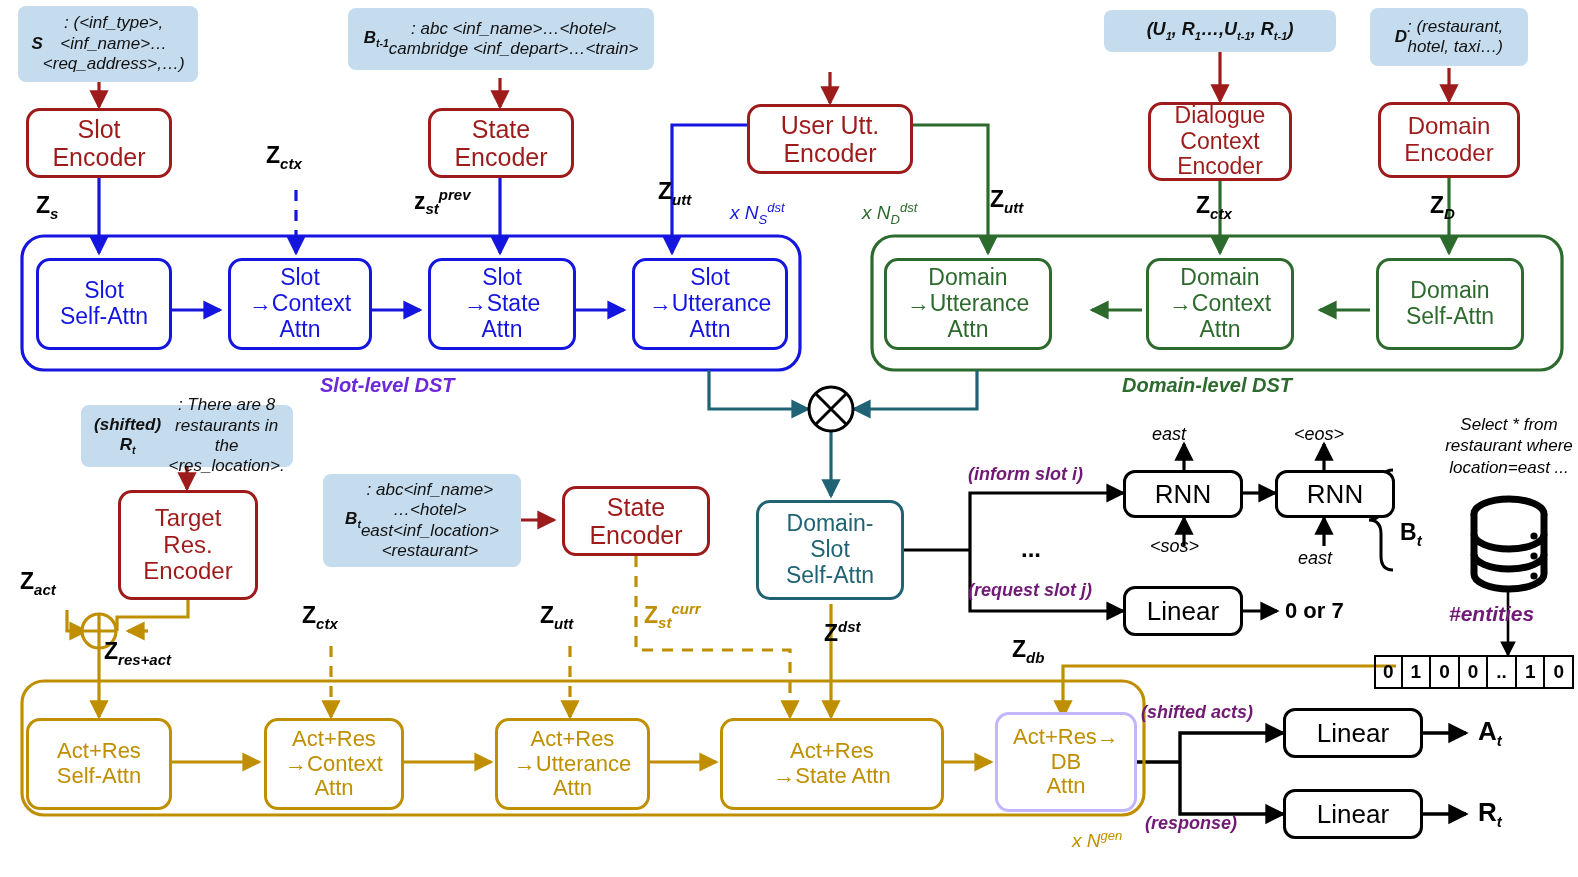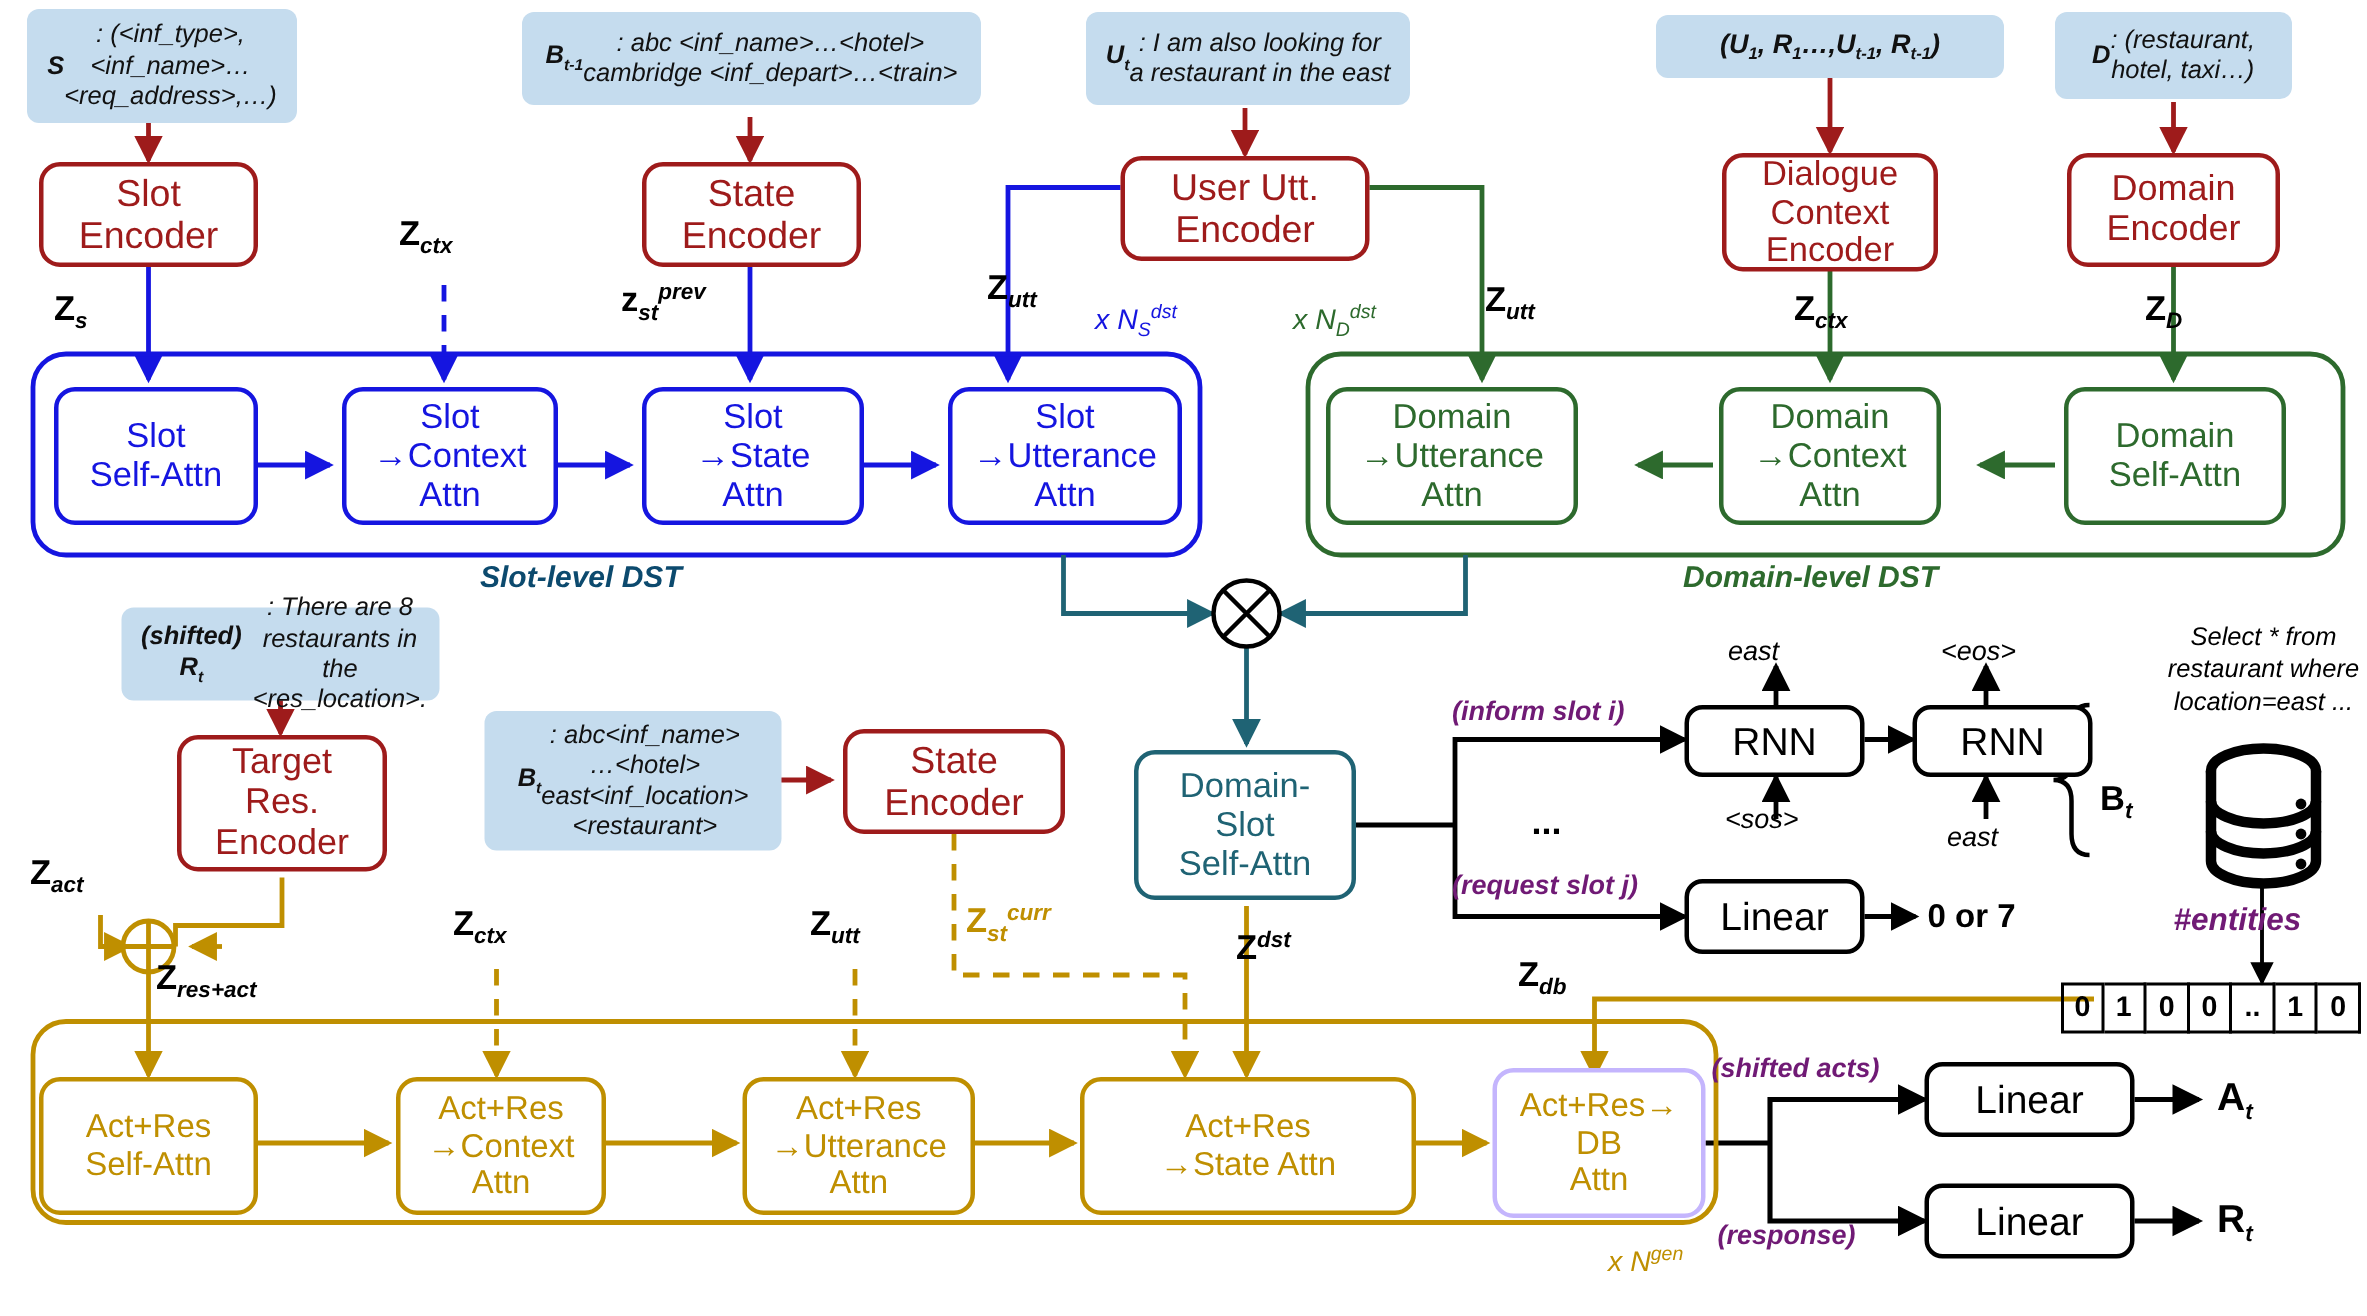--- a/index.html
+++ b/index.html
@@ -122,41 +122,40 @@
       <path d="M172,762 L259,762" stroke="#BF8F00" marker-end="url(#ar-gold)"></path>
       <path d="M404,762 L491,762" stroke="#BF8F00" marker-end="url(#ar-gold)"></path>
       <path d="M650,762 L716,762" stroke="#BF8F00" marker-end="url(#ar-gold)"></path>
       <path d="M944,762 L991,762" stroke="#BF8F00" marker-end="url(#ar-gold)"></path>
       <rect x="22" y="681" width="1122" height="134" rx="22" ry="22" stroke="#BF8F00" fill="none"></rect>
     </g>
   </svg>
 
   <div class="inbox" style="left:18px;top:6px;width:180px;height:76px;font-size:17px;"><b>S</b>: (&lt;inf_type&gt;,<br>&lt;inf_name&gt;…<br>&lt;req_address&gt;,…)</div>
   <div class="inbox" style="left:348px;top:8px;width:306px;height:62px;font-size:17px;"><b>B<sub>t-1</sub></b>: abc &lt;inf_name&gt;…&lt;hotel&gt;<br>cambridge &lt;inf_depart&gt;…&lt;train&gt;</div>
-  <div class="inbox" style="left:724px;top:8px;width:216px;height:62px;font-size:17px;"><b>U<sub>t</sub></b>: I am also looking for<br>a restaurant in the east</div>
   <div class="inbox" style="left:1104px;top:10px;width:232px;height:42px;font-size:18px;">
       <b>(U<sub>1</sub>, R<sub>1</sub>…,U<sub>t-1</sub>, R<sub>t-1</sub>)</b>
     </div>
   <div class="inbox" style="left:1370px;top:8px;width:158px;height:58px;font-size:17px;"><b>D</b>: (restaurant,<br>hotel, taxi…)</div>
   <div class="inbox" style="left:81px;top:405px;width:212px;height:62px;font-size:17px;"><b>(shifted) R<sub>t</sub></b>: There are 8<br>restaurants in the<br>&lt;res_location&gt;.</div>
   <div class="inbox" style="left:323px;top:474px;width:198px;height:93px;font-size:17px;"><b>B<sub>t</sub></b>: abc&lt;inf_name&gt;<br>…&lt;hotel&gt;<br>east&lt;inf_location&gt;<br>&lt;restaurant&gt;</div>
 
   <div class="node rbox" style="left:26px;top:108px;width:146px;height:70px;border:3.2px solid #9E1B1B;color:#9E1B1B;font-size:25px;">Slot<br>Encoder</div>
   <div class="node rbox" style="left:428px;top:108px;width:146px;height:70px;border:3.2px solid #9E1B1B;color:#9E1B1B;font-size:25px;">State<br>Encoder</div>
   <div class="node rbox" style="left:747px;top:104px;width:166px;height:70px;border:3.2px solid #9E1B1B;color:#9E1B1B;font-size:25px;">User Utt.<br>Encoder</div>
   <div class="node rbox" style="left:1148px;top:102px;width:144px;height:79px;border:3.2px solid #9E1B1B;color:#9E1B1B;font-size:23px;">Dialogue<br>Context<br>Encoder</div>
   <div class="node rbox" style="left:1378px;top:102px;width:142px;height:76px;border:3.2px solid #9E1B1B;color:#9E1B1B;font-size:24px;">Domain<br>Encoder</div>
-  <div class="node rbox" style="left:118px;top:490px;width:140px;height:91px;border:3.2px solid #9E1B1B;color:#9E1B1B;font-size:24px;">Target<br>Res.<br>Encoder</div>
+  <div class="node rbox" style="left:118px;top:490px;width:140px;height:110px;border:3.2px solid #9E1B1B;color:#9E1B1B;font-size:24px;">Target<br>Res.<br>Encoder</div>
   <div class="node rbox" style="left:562px;top:486px;width:148px;height:70px;border:3.2px solid #9E1B1B;color:#9E1B1B;font-size:25px;">State<br>Encoder</div>
 
   <div class="node rbox" style="left:36px;top:258px;width:136px;height:92px;border:3px solid #1515E0;color:#1515E0;font-size:23px;">Slot<br>Self-Attn</div>
   <div class="node rbox" style="left:228px;top:258px;width:144px;height:92px;border:3px solid #1515E0;color:#1515E0;font-size:23px;">Slot<br>→Context<br>Attn</div>
   <div class="node rbox" style="left:428px;top:258px;width:148px;height:92px;border:3px solid #1515E0;color:#1515E0;font-size:23px;">Slot<br>→State<br>Attn</div>
   <div class="node rbox" style="left:632px;top:258px;width:156px;height:92px;border:3px solid #1515E0;color:#1515E0;font-size:23px;">Slot<br>→Utterance<br>Attn</div>
-  <div class="grouplab" style="left:320px;top:374px;color:#0c4a6e;">Slot-level DST</div>
+  <div class="grouplab" style="left:320px;top:374px;color:#6d28d9;">Slot-level DST</div>
   <div class="nlab" style="left:730px;top:200px;color:#1515E0;">x <i>N</i><span class="sb">S</span><span class="sp">dst</span></div>
 
   <div class="node rbox" style="left:884px;top:258px;width:168px;height:92px;border:3px solid #2D6A2D;color:#2D6A2D;font-size:23px;">Domain<br>→Utterance<br>Attn</div>
   <div class="node rbox" style="left:1146px;top:258px;width:148px;height:92px;border:3px solid #2D6A2D;color:#2D6A2D;font-size:23px;">Domain<br>→Context<br>Attn</div>
   <div class="node rbox" style="left:1376px;top:258px;width:148px;height:92px;border:3px solid #2D6A2D;color:#2D6A2D;font-size:23px;">Domain<br>Self-Attn</div>
   <div class="grouplab" style="left:1122px;top:374px;color:#2D6A2D;">Domain-level DST</div>
   <div class="nlab" style="left:862px;top:200px;color:#2D6A2D;">x <i>N</i><span class="sb">D</span><span class="sp">dst</span></div>
 
   <div class="node rbox" style="left:756px;top:500px;width:148px;height:100px;border:3px solid #1F6374;color:#1F6374;font-size:23px;">Domain-<br>Slot<br>Self-Attn</div>
 

